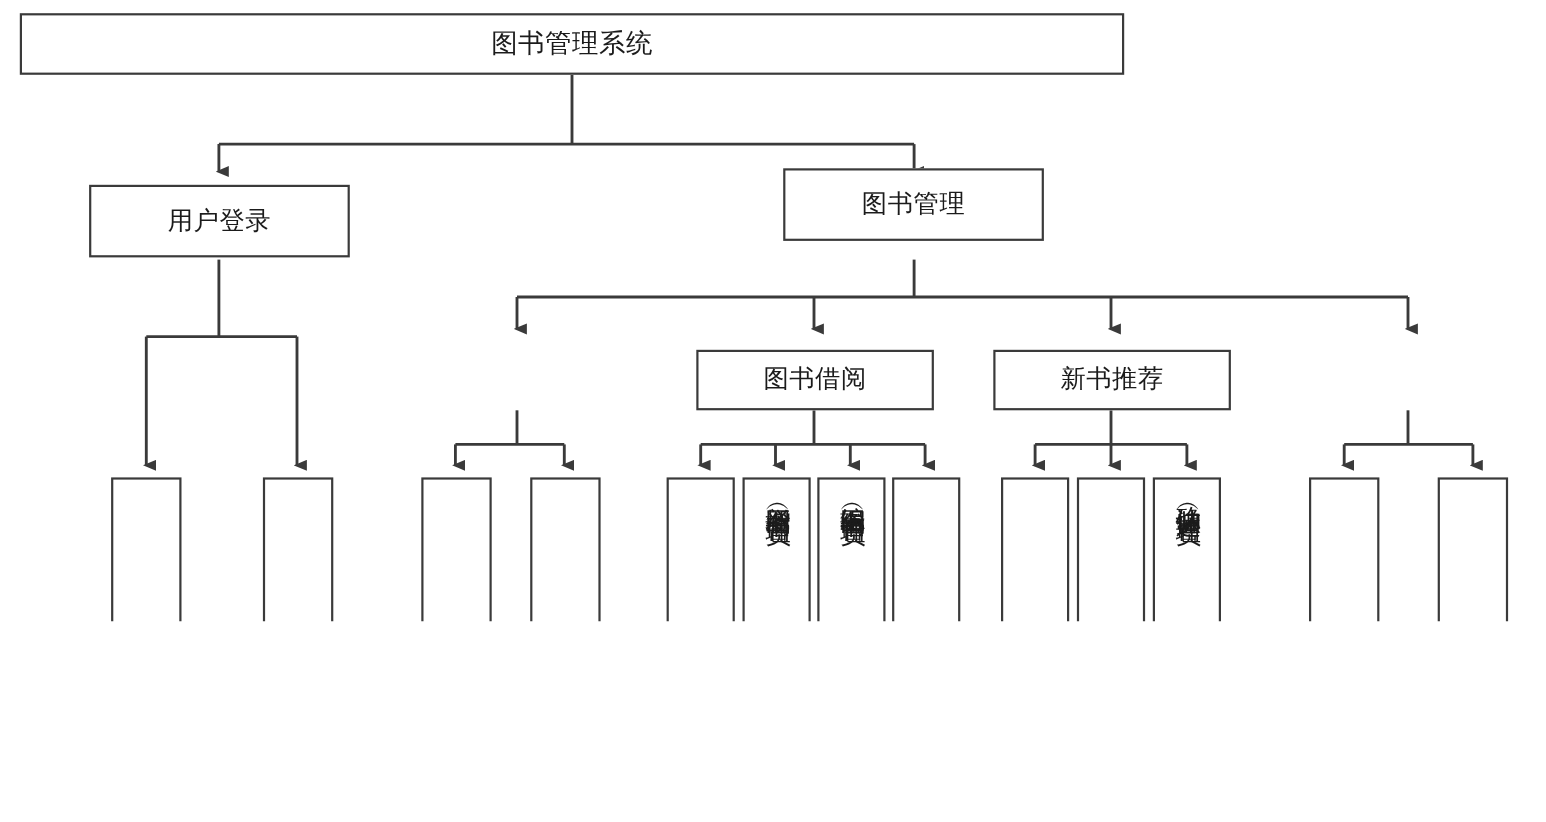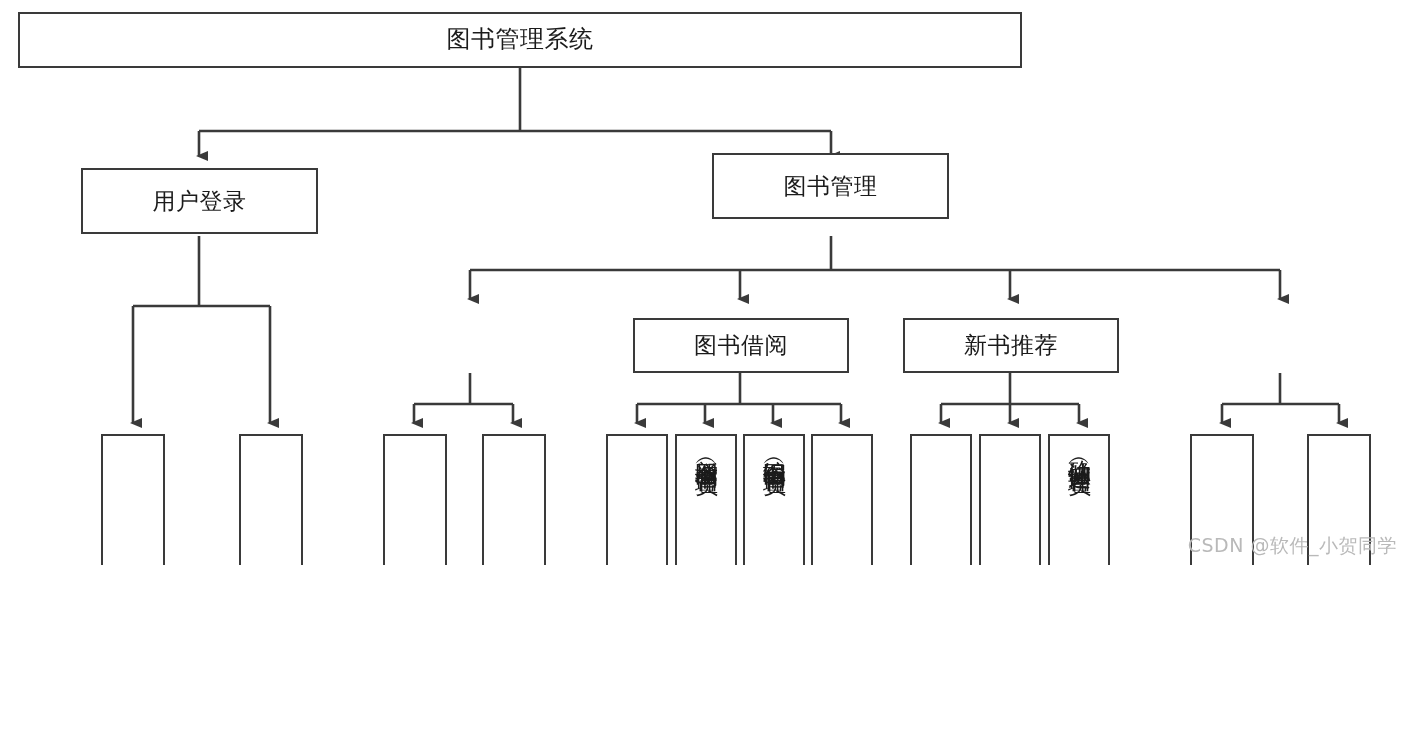--- a/index.html
+++ b/index.html
@@ -190,15 +190,14 @@
     <span class="node-label">确认归还（管理员）</span>
   </div>
 
   <div class="node vert center" style="left:1190px; top:434px; width:64px; height:301px;">
     <span class="node-label">新增借阅记录</span>
   </div>
   <div class="node vert center" style="left:1307px; top:434px; width:64px; height:301px;">
     <span class="node-label">查询借阅记录</span>
   </div>
 
-  <div id="watermark">CSDN @软件_小贺同学</div>
 
 </div>
 
 </body></html>

